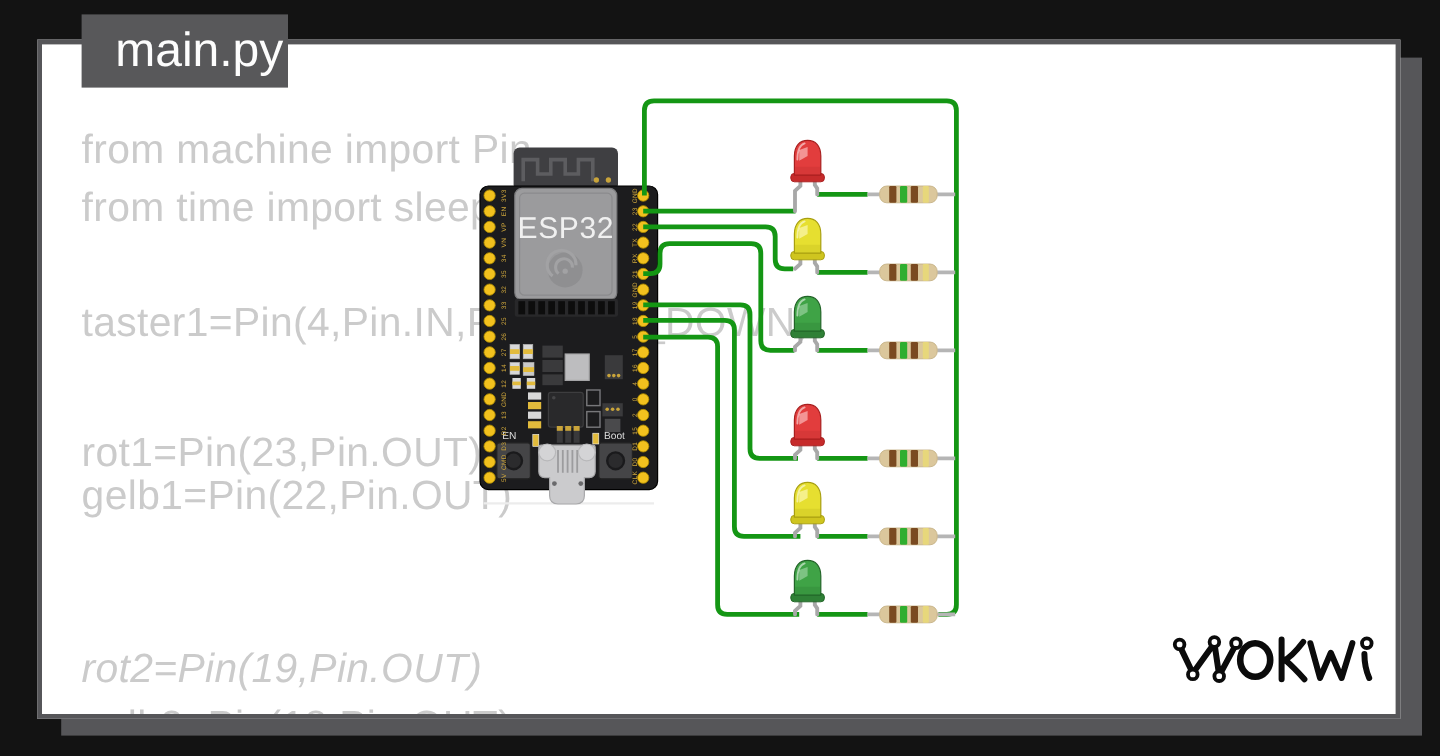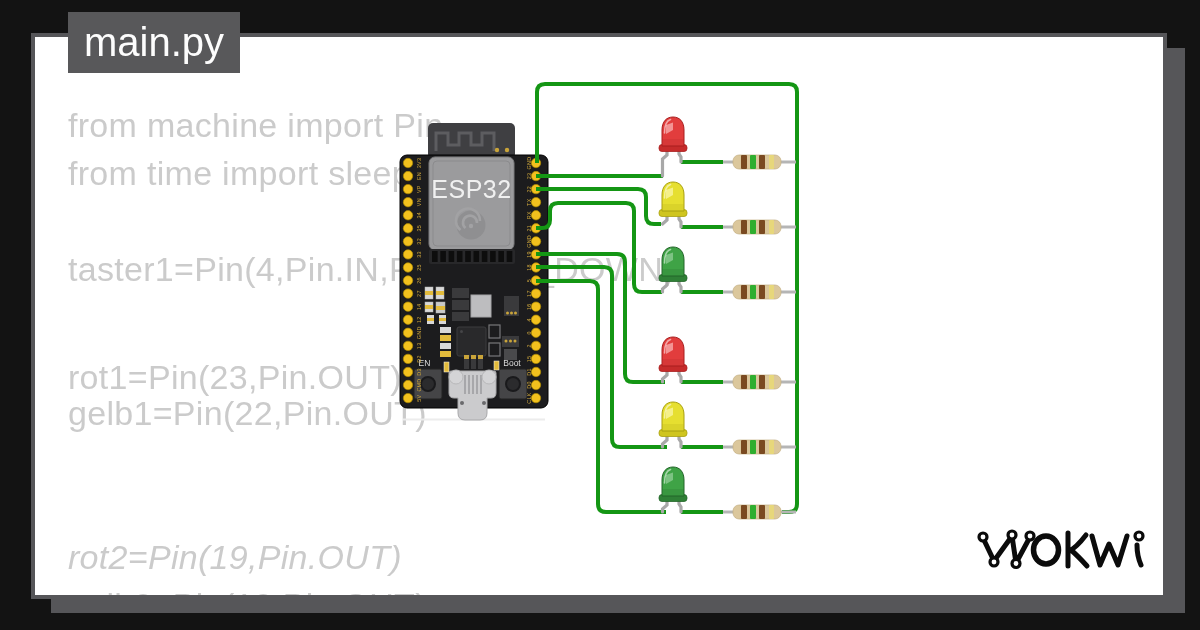--- a/index.html
+++ b/index.html
@@ -6,21 +6,21 @@
   body{width:1200px;height:630px;overflow:hidden;background:#131313;}
   .stage{position:relative;width:1200px;height:630px;background:#131313;font-family:"Liberation Sans",sans-serif;}
   .card-shadow{position:absolute;left:51px;top:48px;width:1134px;height:565px;background:#565659;}
   .card{position:absolute;left:31px;top:33px;width:1128px;height:558px;background:#ffffff;border:4px solid #565659;}
   .clip{position:absolute;left:35px;top:37px;width:1128px;height:558px;overflow:hidden;}
   .inner{position:absolute;left:-35px;top:-37px;width:1200px;height:630px;}
   #code-layer{position:absolute;left:0;top:0;width:1200px;height:630px;}
   .code-line{position:absolute;left:68px;font-size:34px;font-weight:400;letter-spacing:0.3px;color:#cbcbcb;white-space:pre;}
   #circuit{position:absolute;left:0;top:0;}
   .tab{position:absolute;left:68px;top:12px;width:172px;height:61px;background:#58585a;color:#fdfdfd;
-       font-size:40px;line-height:60px;padding-left:16px;box-sizing:border-box;}
+       font-size:40px;line-height:60px;padding-left:28px;box-sizing:border-box;}
   .chip-label{font-family:"Liberation Sans",sans-serif;font-size:25px;fill:#f0f0f0;letter-spacing:0.5px;text-anchor:middle;}
   .btn-label{font-family:"Liberation Sans",sans-serif;font-size:8.5px;fill:#dcdcdc;text-anchor:middle;}
   .pin-label{font-family:"Liberation Sans",sans-serif;font-size:5.4px;fill:#cfa73c;text-anchor:middle;letter-spacing:0.3px;}
 </style>
 </head>
 <body>
 
 <div class="stage">
   <div class="card-shadow"></div>
   <div class="card"></div>

